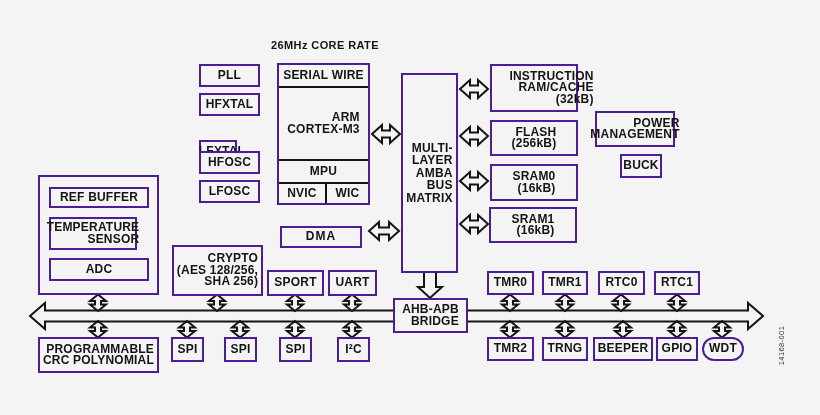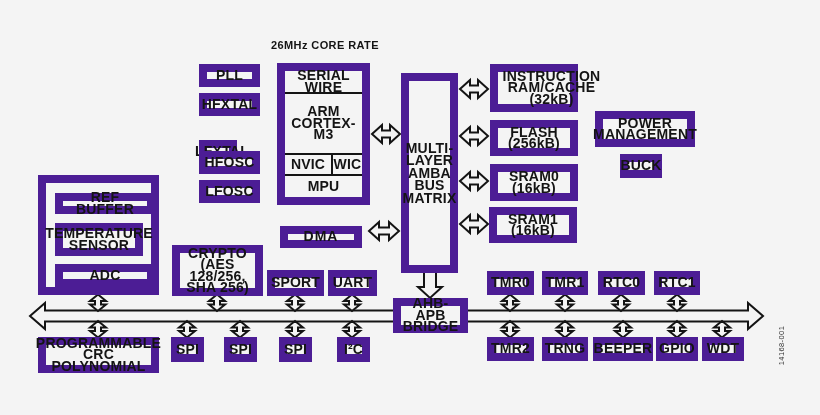--- a/index.html
+++ b/index.html
@@ -7,29 +7,29 @@
   #stage {
     position: relative;
     width: 820px; height: 415px;
     background: #f4f4f4;
     overflow: hidden;
   }
   #wires { position:absolute; left:0; top:0; z-index:1; }
   .box {
     position: absolute;
     box-sizing: border-box;
-    border: 8px solid #4c1d95;
+    border: 2px solid #4c1d95;
     background: #f4f4f4;
     display: flex;
     align-items: center;
     justify-content: center;
-    text-align: center;
+    text-align: right;
     white-space: pre-line;
     font-weight: bold;
-    font-size: 14px;
+    font-size: 12px;
     line-height: 11.5px;
     letter-spacing: 0.2px;
     color: #141414;
     z-index: 2;
   }
   .cpu { flex-direction: column; align-items: stretch; justify-content: flex-start; padding:0; }
   .cpu-row { display:flex; align-items:center; justify-content:center; white-space:pre-line; }
   .cpu-serial { height: 21px; border-bottom: 2px solid #141414; }
   .cpu-core { flex: 1; }
   .cpu-ints { height: 19px; border-top: 2px solid #141414; }
@@ -86,46 +86,46 @@
   <div class="box" style="left:199px; top:64px;  width:61px; height:23px;">PLL</div>
   <div class="box" style="left:199px; top:93px;  width:61px; height:23px;">HFXTAL</div>
   <div class="box" style="left:199px; top:140px; width:38px; height:23px;padding-left:8px;">LFXTAL</div>
   <div class="box" style="left:199px; top:151px; width:61px; height:23px;">HFOSC</div>
   <div class="box" style="left:199px; top:180px; width:61px; height:23px;">LFOSC</div>
 
   <div class="box cpu" style="left:277px; top:63px; width:93px; height:142px;">
     <div class="cpu-row cpu-serial">SERIAL WIRE</div>
     <div class="cpu-row cpu-core">ARM
 CORTEX-M3</div>
+    <div class="cpu-row cpu-mpu">MPU</div>
     <div class="cpu-row cpu-ints">
       <div class="cpu-cell-nvic">NVIC</div>
       <div class="cpu-cell-wic">WIC</div>
     </div>
-    <div class="cpu-row cpu-mpu">MPU</div>
   </div>
 
   <div class="box" style="left:401px; top:73px; width:57px; height:200px; line-height:12.5px;">MULTI-
 LAYER
 AMBA
 BUS
 MATRIX</div>
 
   <div class="box" style="left:280px; top:226px; width:82px; height:22px; letter-spacing:1px;">DMA</div>
 
   <div class="box" style="left:490px; top:64px;  width:88px; height:48px;padding-left:35px;">INSTRUCTION
 RAM/CACHE
 (32kB)</div>
   <div class="box" style="left:490px; top:120px; width:88px; height:36px;">FLASH
 (256kB)</div>
   <div class="box" style="left:490px; top:164px; width:88px; height:37px;">SRAM0
 (16kB)</div>
   <div class="box" style="left:489px; top:207px; width:88px; height:36px;">SRAM1
 (16kB)</div>
 
-  <div class="box" style="left:595px; top:111px; width:100px; height:36px;">POWER
+  <div class="box" style="left:595px; top:111px; width:80px; height:36px;">POWER
 MANAGEMENT</div>
   <div class="box" style="left:620px; top:154px; width:42px; height:24px;">BUCK</div>
 
   <div class="box container" style="left:38px; top:175px; width:121px; height:120px;">
     <div class="box" style="left:9px;  top:10px; width:100px; height:21px;">REF BUFFER</div>
     <div class="box" style="left:9px;  top:40px; width:88px; height:33px;">TEMPERATURE
 SENSOR</div>
     <div class="box" style="left:9px;  top:81px; width:100px; height:23px;">ADC</div>
   </div>
 
@@ -146,16 +146,16 @@
   <div class="box" style="left:38px;  top:337px; width:121px; height:36px;">PROGRAMMABLE
 CRC POLYNOMIAL</div>
   <div class="box" style="left:171px; top:337px; width:33px;  height:25px;">SPI</div>
   <div class="box" style="left:224px; top:337px; width:33px;  height:25px;">SPI</div>
   <div class="box" style="left:279px; top:337px; width:33px;  height:25px;">SPI</div>
   <div class="box" style="left:337px; top:337px; width:33px;  height:25px;">I²C</div>
   <div class="box" style="left:487px; top:337px; width:47px;  height:24px;">TMR2</div>
   <div class="box" style="left:542px; top:337px; width:46px;  height:24px;">TRNG</div>
   <div class="box" style="left:593px; top:337px; width:60px;  height:24px;">BEEPER</div>
   <div class="box" style="left:656px; top:337px; width:42px;  height:24px;">GPIO</div>
-  <div class="box" style="left:702px; top:337px; width:42px;  height:24px;">WDT</div>
+  <div class="box" style="left:702px; top:337px; width:42px;  height:24px;border-radius:12px;">WDT</div>
 
   <div class="annotation" id="fig-number">14168-001</div>
 </div>
 
 </body></html>

